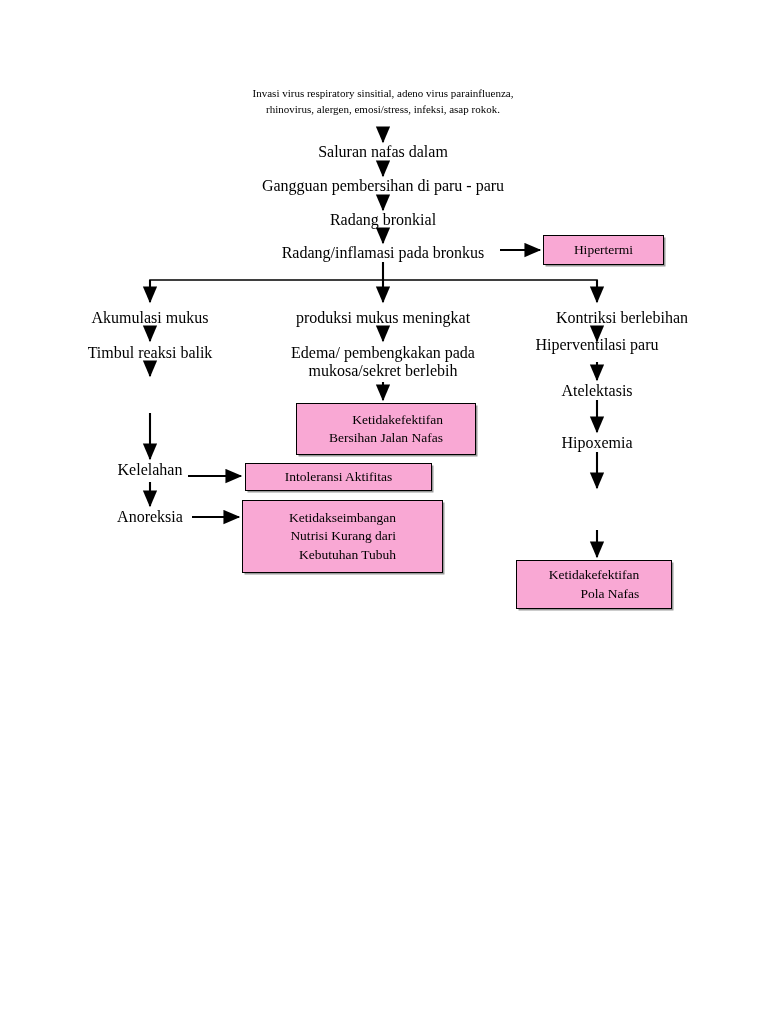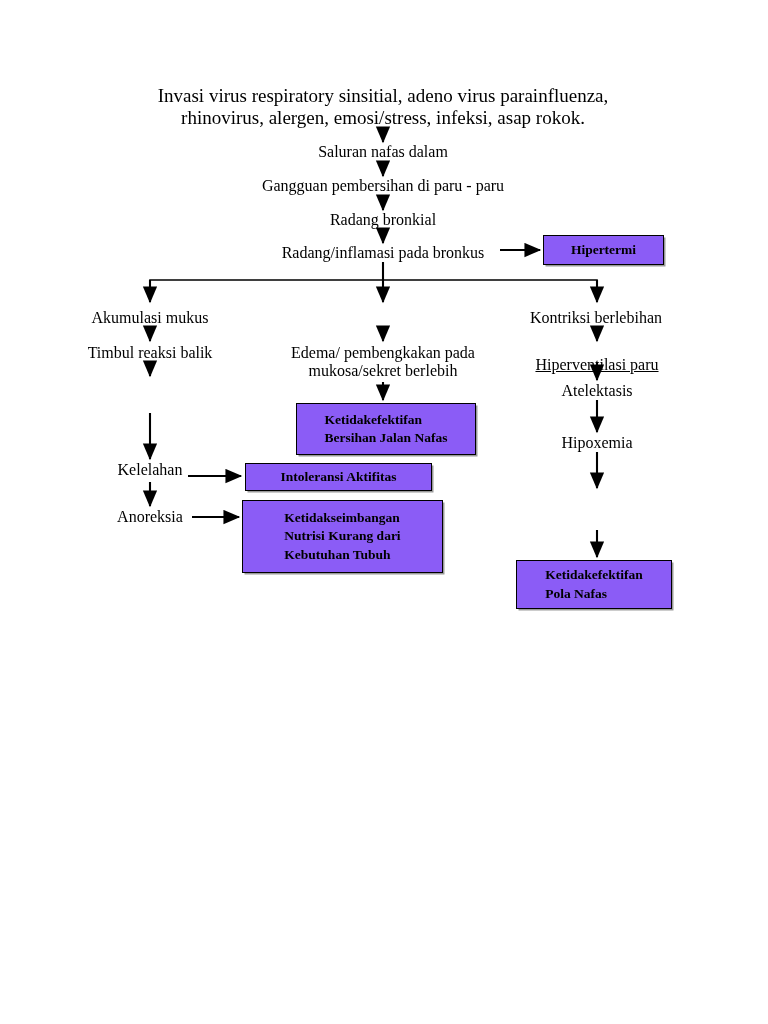--- a/index.html
+++ b/index.html
@@ -1,24 +1,24 @@
 <!DOCTYPE html>
 <html><head>
 <meta charset="utf-8">
 <style>
   html,body{margin:0;padding:0;background:#ffffff;}
   body{width:768px;height:1024px;position:relative;
        font-family:"Liberation Serif","DejaVu Serif",serif;color:#000;}
   #canvas{position:absolute;left:0;top:0;width:768px;height:1024px;}
   .node{position:absolute;text-align:center;font-size:16px;line-height:17.5px;
         white-space:pre-line;}
-  .node.top{font-size:19px;line-height:22px;}
+  .node.top{font-size:11px;line-height:16px;}
   .dbox{position:absolute;box-sizing:border-box;border:1.6px solid #000;
-        background:#8b5cf6;display:flex;align-items:center;justify-content:center;
-        text-align:left;font-weight:bold;font-size:13.5px;line-height:18.5px;
+        background:#f9a8d4;display:flex;align-items:center;justify-content:center;
+        text-align:right;font-weight:normal;font-size:13.5px;line-height:18.5px;
         white-space:pre-line;box-shadow:2px 2px 0 -0.5px #9a9a9a;}
   svg{position:absolute;left:0;top:0;width:768px;height:1024px;overflow:visible;}
 </style>
 </head>
 <body>
 
 <div id="canvas">
 
   <svg aria-hidden="true">
     <defs>
@@ -75,30 +75,31 @@
   <div class="node" style="left:90px;top:461px;width:120px;">Kelelahan</div>
 
   <div class="node" style="left:90px;top:508px;width:120px;text-align:center;">Anoreksia</div>
 
   <div class="dbox" style="left:245px;top:463px;width:187px;height:28px;">Intoleransi Aktifitas</div>
 
   <div class="dbox" style="left:242px;top:500px;width:201px;height:73px;">Ketidakseimbangan
 Nutrisi Kurang dari
 Kebutuhan Tubuh</div>
 
+  <div class="node" style="left:283px;top:309px;width:200px;">produksi mukus meningkat</div>
 
   <div class="node" style="left:278px;top:344px;width:210px;">Edema/ pembengkakan pada
 mukosa/sekret berlebih</div>
 
   <div class="dbox" style="left:296px;top:403px;width:180px;height:52px;">Ketidakefektifan
 Bersihan Jalan Nafas</div>
 
-  <div class="node" style="left:516px;top:309px;width:160px;">Kontriksi berlebihan</div>
+  <div class="node" style="left:542px;top:309px;width:160px;">Kontriksi berlebihan</div>
 
-  <div class="node" style="left:517px;top:356px;width:160px;text-decoration:underline;">Hiperventilasi paru</div>
+  <div class="node" style="left:517px;top:336px;width:160px;">Hiperventilasi paru</div>
 
   <div class="node" style="left:517px;top:382px;width:160px;">Atelektasis</div>
 
   <div class="node" style="left:517px;top:434px;width:160px;">Hipoxemia</div>
 
 
   <div class="dbox" style="left:516px;top:560px;width:156px;height:49px;">Ketidakefektifan
 Pola Nafas</div>
 
 </div>

